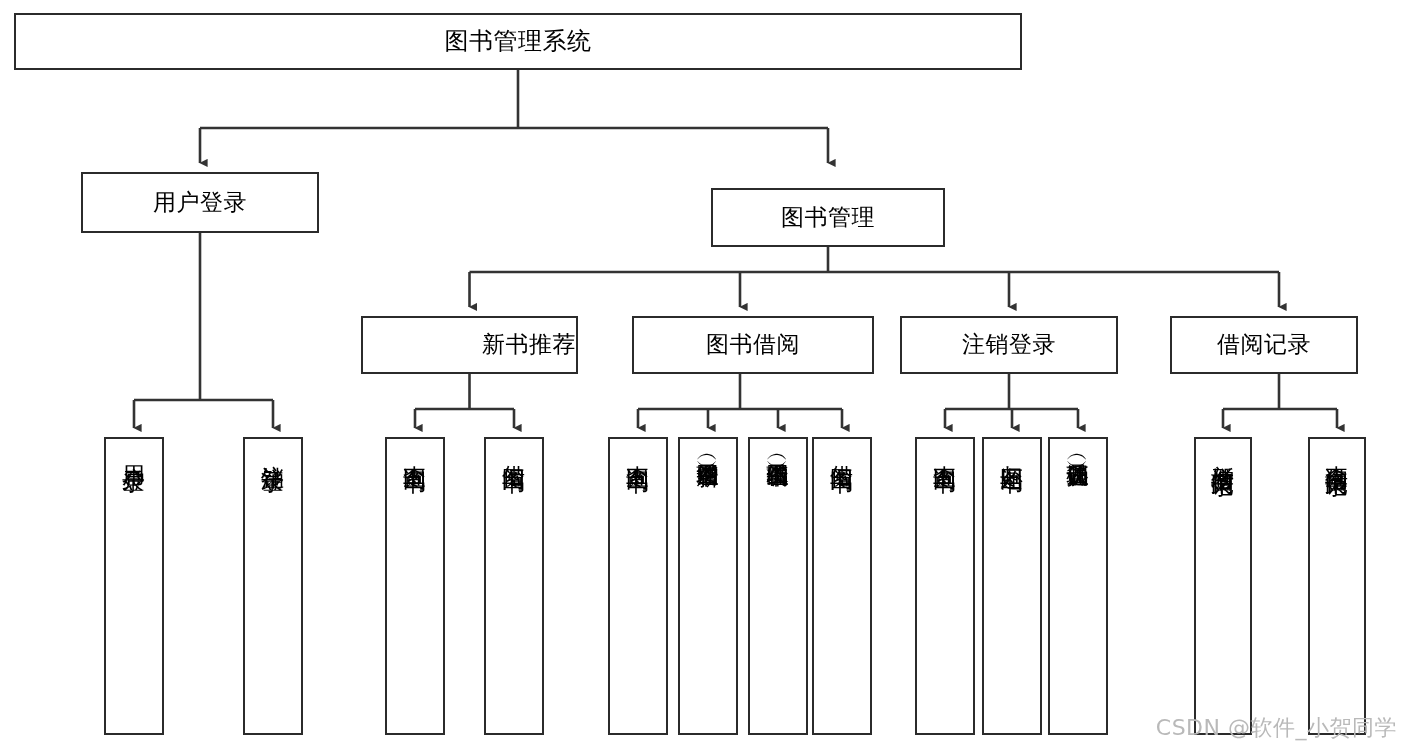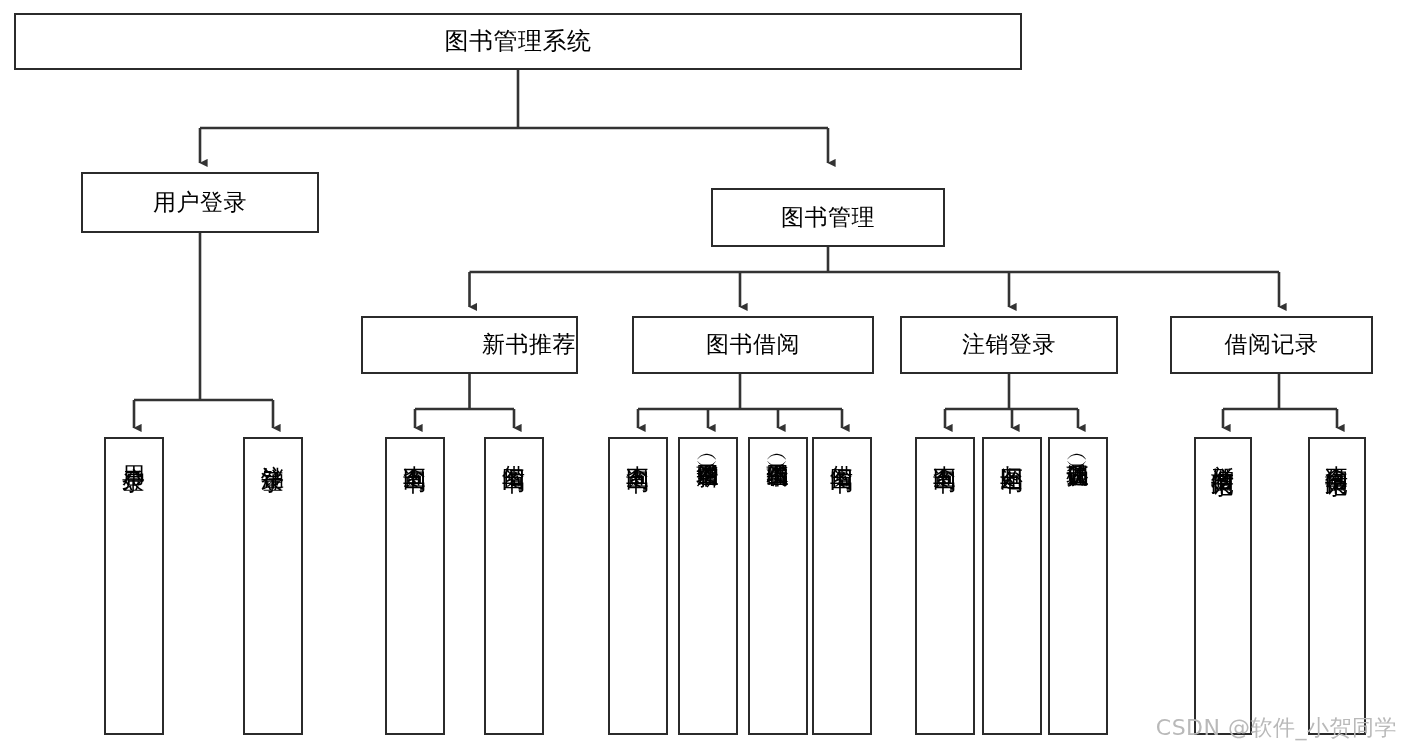--- a/index.html
+++ b/index.html
@@ -138,21 +138,21 @@
       </div>
       <div class="node horizontal level3" style="left: 361px; top: 316px; width: 217px; height: 58px; justify-content: flex-end;">
         <span class="node-label">新书推荐</span>
       </div>
       <div class="node horizontal level3" style="left: 632px; top: 316px; width: 242px; height: 58px;">
         <span class="node-label">图书借阅</span>
       </div>
       <div class="node horizontal level3" style="left: 900px; top: 316px; width: 218px; height: 58px;">
         <span class="node-label">注销登录</span>
       </div>
-      <div class="node horizontal level3" style="left: 1170px; top: 316px; width: 203px; height: 58px;">
+      <div class="node horizontal level3" style="left: 1170px; top: 316px; width: 188px; height: 58px;">
         <span class="node-label">借阅记录</span>
       </div>
       <div class="node vertical leaf" style="left: 104px; top: 437px; width: 60px; height: 298px;">
         <span class="node-label">用户登录</span>
       </div>
       <div class="node vertical leaf" style="left: 243px; top: 437px; width: 60px; height: 298px;">
         <span class="node-label">注销登录</span>
       </div>
       <div class="node vertical leaf" style="left: 385px; top: 437px; width: 60px; height: 298px;">
         <span class="node-label">查询图书</span>

